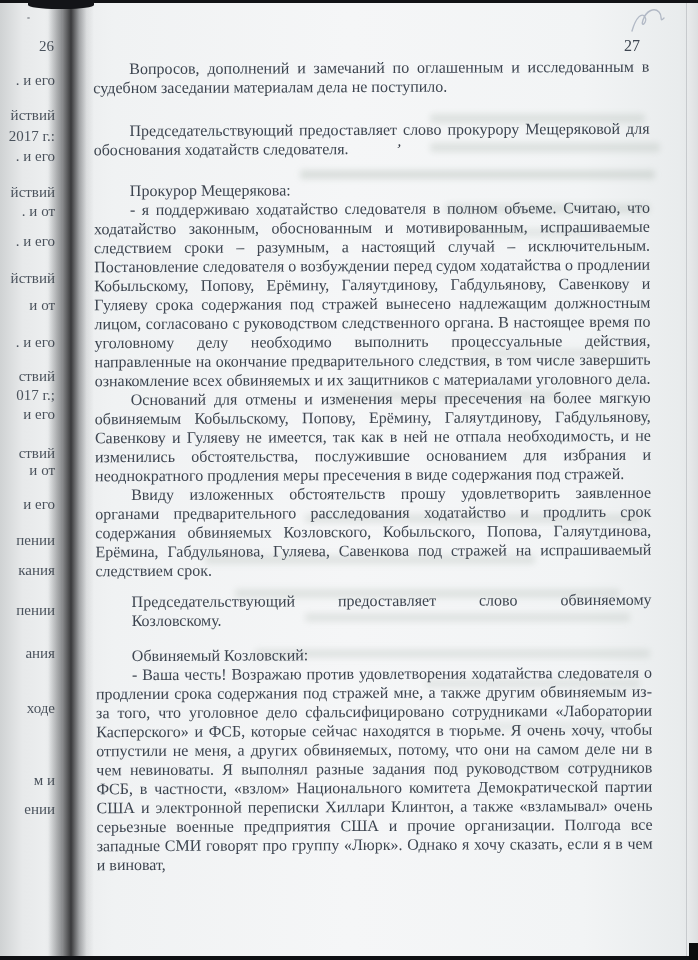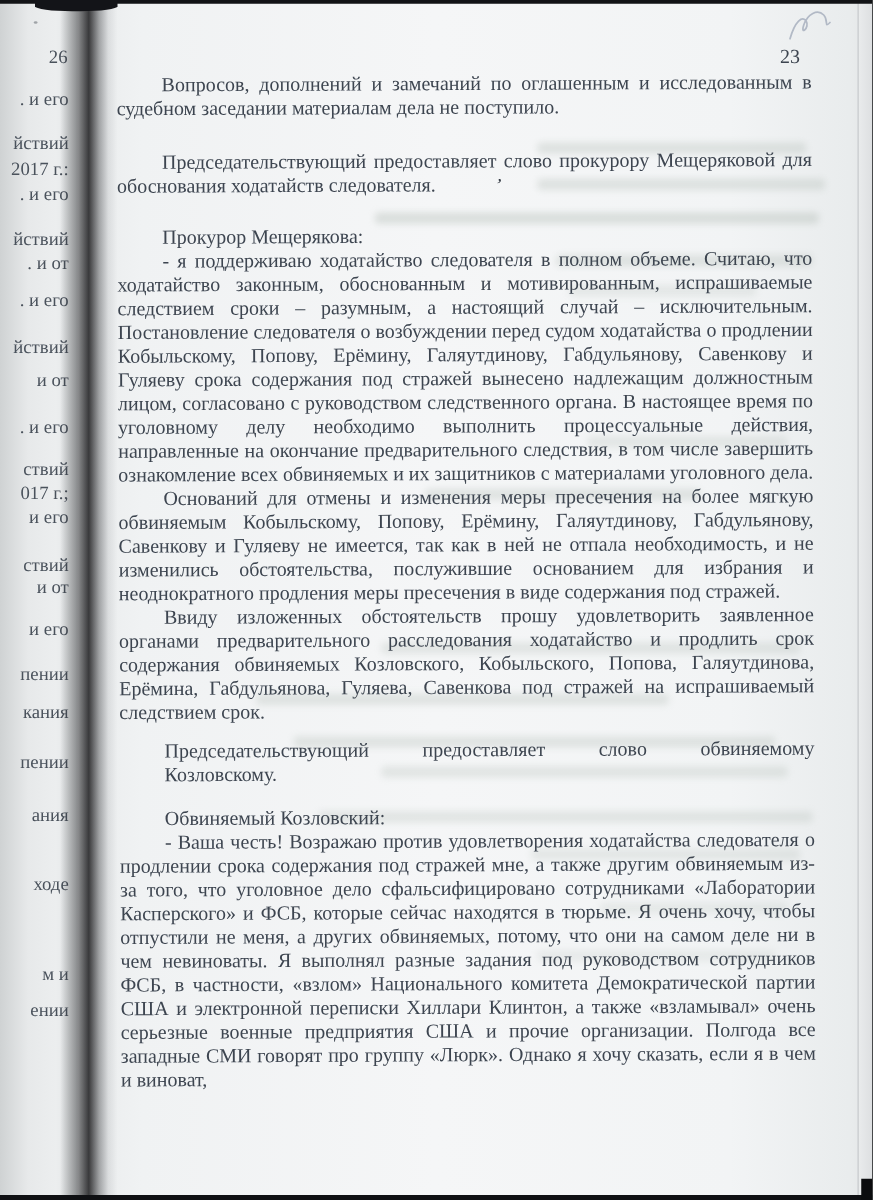--- a/index.html
+++ b/index.html
@@ -102,21 +102,21 @@
   <div class="ghost" style="left:340px;top:391px;width:220px;opacity:.3"></div>
   <div class="ghost" style="left:305px;top:514px;width:335px;opacity:.28"></div>
   <div class="ghost" style="left:205px;top:555px;width:330px;opacity:.3"></div>
   <div class="ghost" style="left:235px;top:589px;width:385px;opacity:.3"></div>
   <div class="ghost" style="left:305px;top:613px;width:325px;opacity:.28"></div>
   <div class="ghost" style="left:255px;top:649px;width:395px;opacity:.28"></div>
   <div class="ghost" style="left:425px;top:679px;width:215px;opacity:.24"></div>
   <div class="ghost" style="left:480px;top:722px;width:150px;opacity:.2"></div>
   <div class="ghost" style="left:430px;top:760px;width:190px;opacity:.18"></div>
 
-  <div class="pnum">23</div>
+  <div class="pnum">27</div>
 
   <svg class="pencil" width="50" height="38" viewBox="0 0 50 38">
     <path d="M6,28 C10,14 16,9 19,14 C22,19 14,26 17,17 C20,8 28,4 33,9 C37,13 33,20 38,15" fill="none" stroke="#9fa8b8" stroke-width="1.4" stroke-linecap="round"></path>
   </svg>
 
   <span class="ink-mark">’</span>
   <div class="speck"></div>
 
   <div class="text-col">
     <p>Вопросов, дополнений и замечаний по оглашенным и исследованным в судебном заседании материалам дела не поступило.</p>

